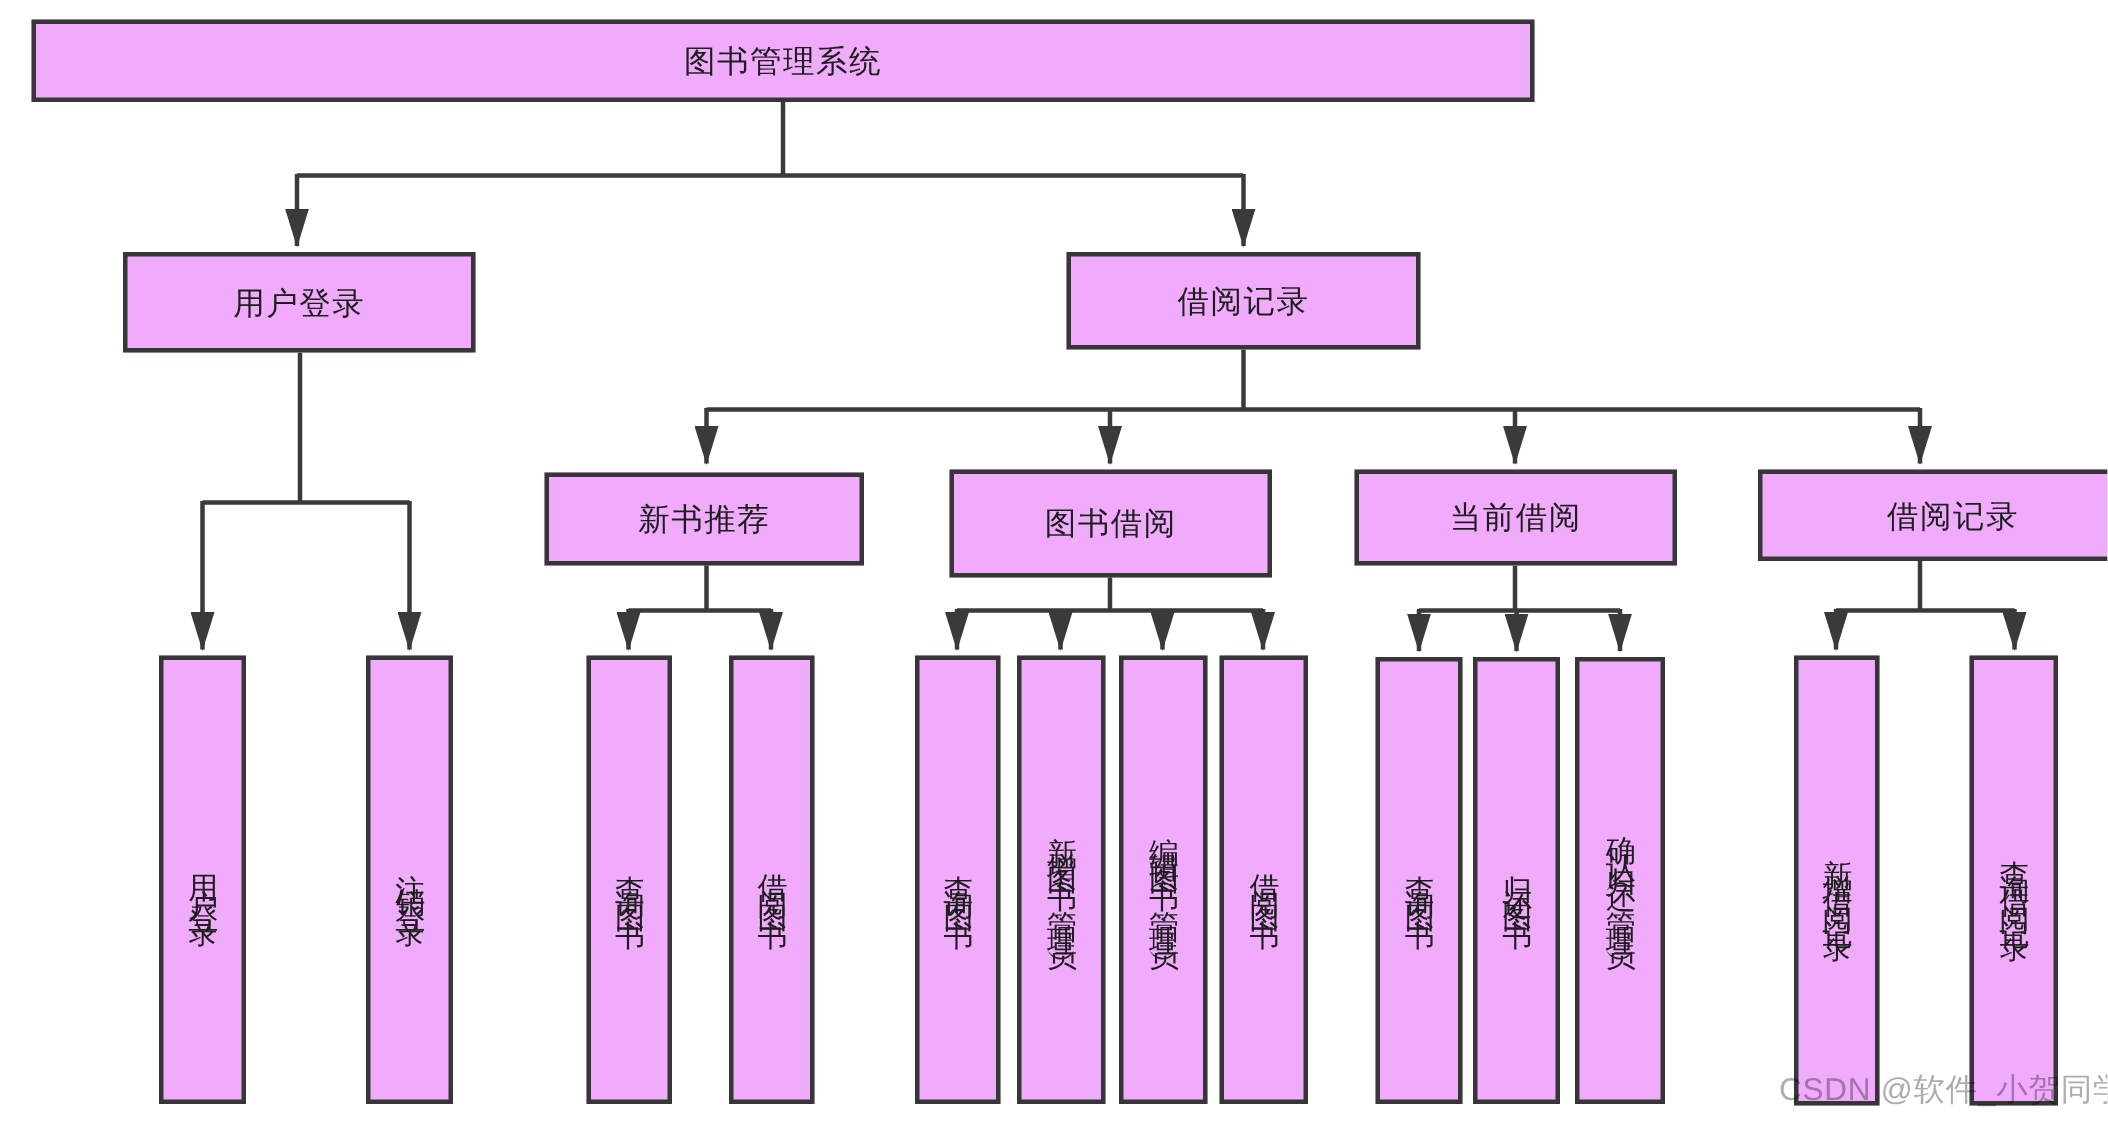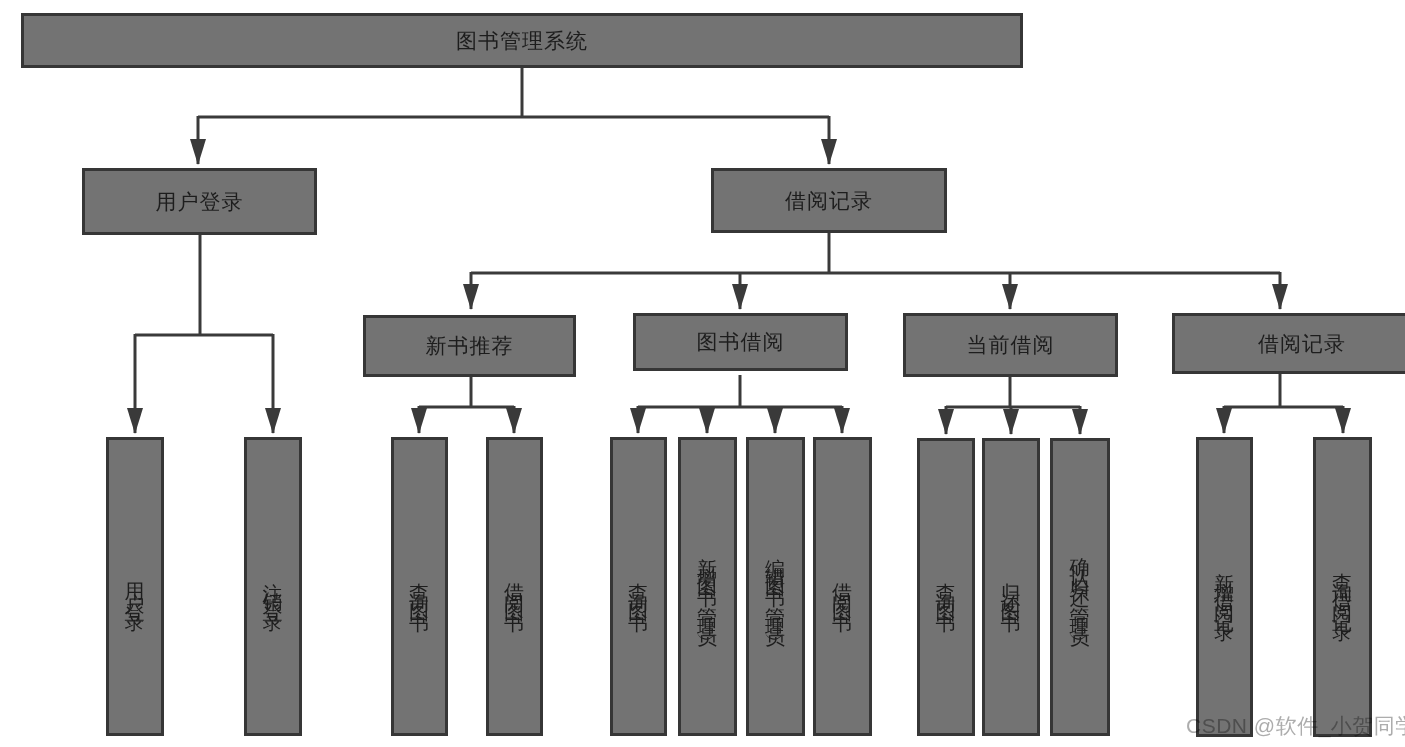--- a/index.html
+++ b/index.html
@@ -10,21 +10,21 @@
     font-family:"Liberation Sans","DejaVu Sans",sans-serif;
     overflow:hidden;
   }
   .connectors{
     position:absolute;left:0;top:0;width:1405px;height:747px;
     z-index:1;
   }
   .node{
     position:absolute;
     box-sizing:border-box;
-    background:#737373;
+    background:#f0abfc;
     border:3px solid #363636;
     display:flex;align-items:center;justify-content:center;
     color:#1d1d1d;
     z-index:2;
     font-size:21px;
     letter-spacing:1px;
     text-align:center;
   }
   .leaf{
     font-size:20px;
@@ -34,21 +34,21 @@
     writing-mode:vertical-rl;
     text-orientation:mixed;
     line-height:1;
     margin:auto;
   }
   
   .n-root          {left:21px;  top:13px;  width:1002px; height:55px;}
   .n-user-login    {left:82px;  top:168px; width:235px;  height:67px;}
   .n-book-mgmt     {left:711px; top:168px; width:236px;  height:65px;}
   .n-new-books     {left:363px; top:315px; width:213px;  height:62px;}
-  .n-book-borrow   {left:633px; top:313px; width:215px;  height:58px;}
+  .n-book-borrow   {left:633px; top:313px; width:215px;  height:72px;}
   .n-current-borrow{left:903px; top:313px; width:215px;  height:64px;}
   .n-borrow-records{left:1172px;top:313px; width:260px;  height:61px;}
   
   .n-ul-login   {left:106px; top:437px; width:58px; height:299px;}
   .n-ul-logout  {left:244px; top:437px; width:58px; height:299px;}
   .n-nb-query   {left:391px; top:437px; width:57px; height:299px;}
   .n-nb-borrow  {left:486px; top:437px; width:57px; height:299px;}
   .n-bb-query   {left:610px; top:437px; width:57px; height:299px;}
   .n-bb-add     {left:678px; top:437px; width:59px; height:299px;}
   .n-bb-edit    {left:746px; top:437px; width:59px; height:299px;}

